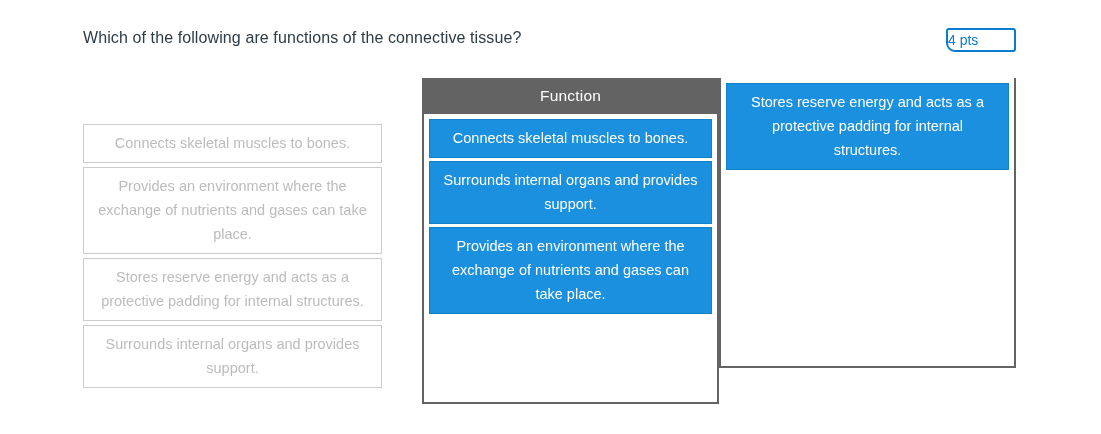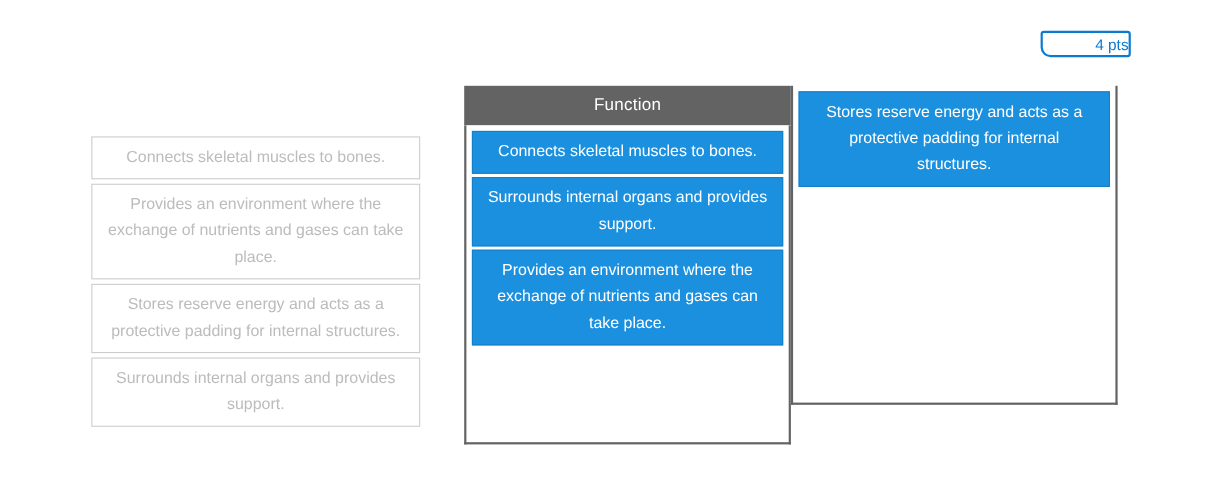--- a/index.html
+++ b/index.html
@@ -31,29 +31,29 @@
     font-size: 16px;
     line-height: 22px;
     color: #2d3b45;
     letter-spacing: 0.1px;
     white-space: nowrap;
   }
   .pts-badge {
     position: absolute;
     left: 946px;
     top: 28px;
-    width: 82px;
+    width: 70px;
     height: 24px;
     box-sizing: border-box;
     border: 2px solid #0b7ad1;
     border-radius: 3px 3px 3px 9px;
     color: #0b7ad1;
     font-size: 14px;
     line-height: 20px;
-    text-align: right;
+    text-align: left;
     background: #ffffff;
   }
 
   
   .bank {
     position: absolute;
     left: 83px;
     top: 124px;
     width: 299px;
   }
@@ -114,20 +114,21 @@
     line-height: 24px;
     text-align: center;
     padding: 6px 10px 7px 10px;
     margin-bottom: 3px;
   }
 </style>
 </head>
 <body>
 
 <div class="question-row">
+  <div class="question-text">Which of the following are functions of the connective tissue?</div>
   <div class="pts-badge">4 pts</div>
 </div>
 
 <div class="bank">
     <div class="bank-item">Connects skeletal muscles to bones.</div>
     <div class="bank-item">Provides an environment where the exchange of nutrients and gases can take place.</div>
     <div class="bank-item">Stores reserve energy and acts as a protective padding for internal structures.</div>
     <div class="bank-item">Surrounds internal organs and provides support.</div>
   </div>
 

